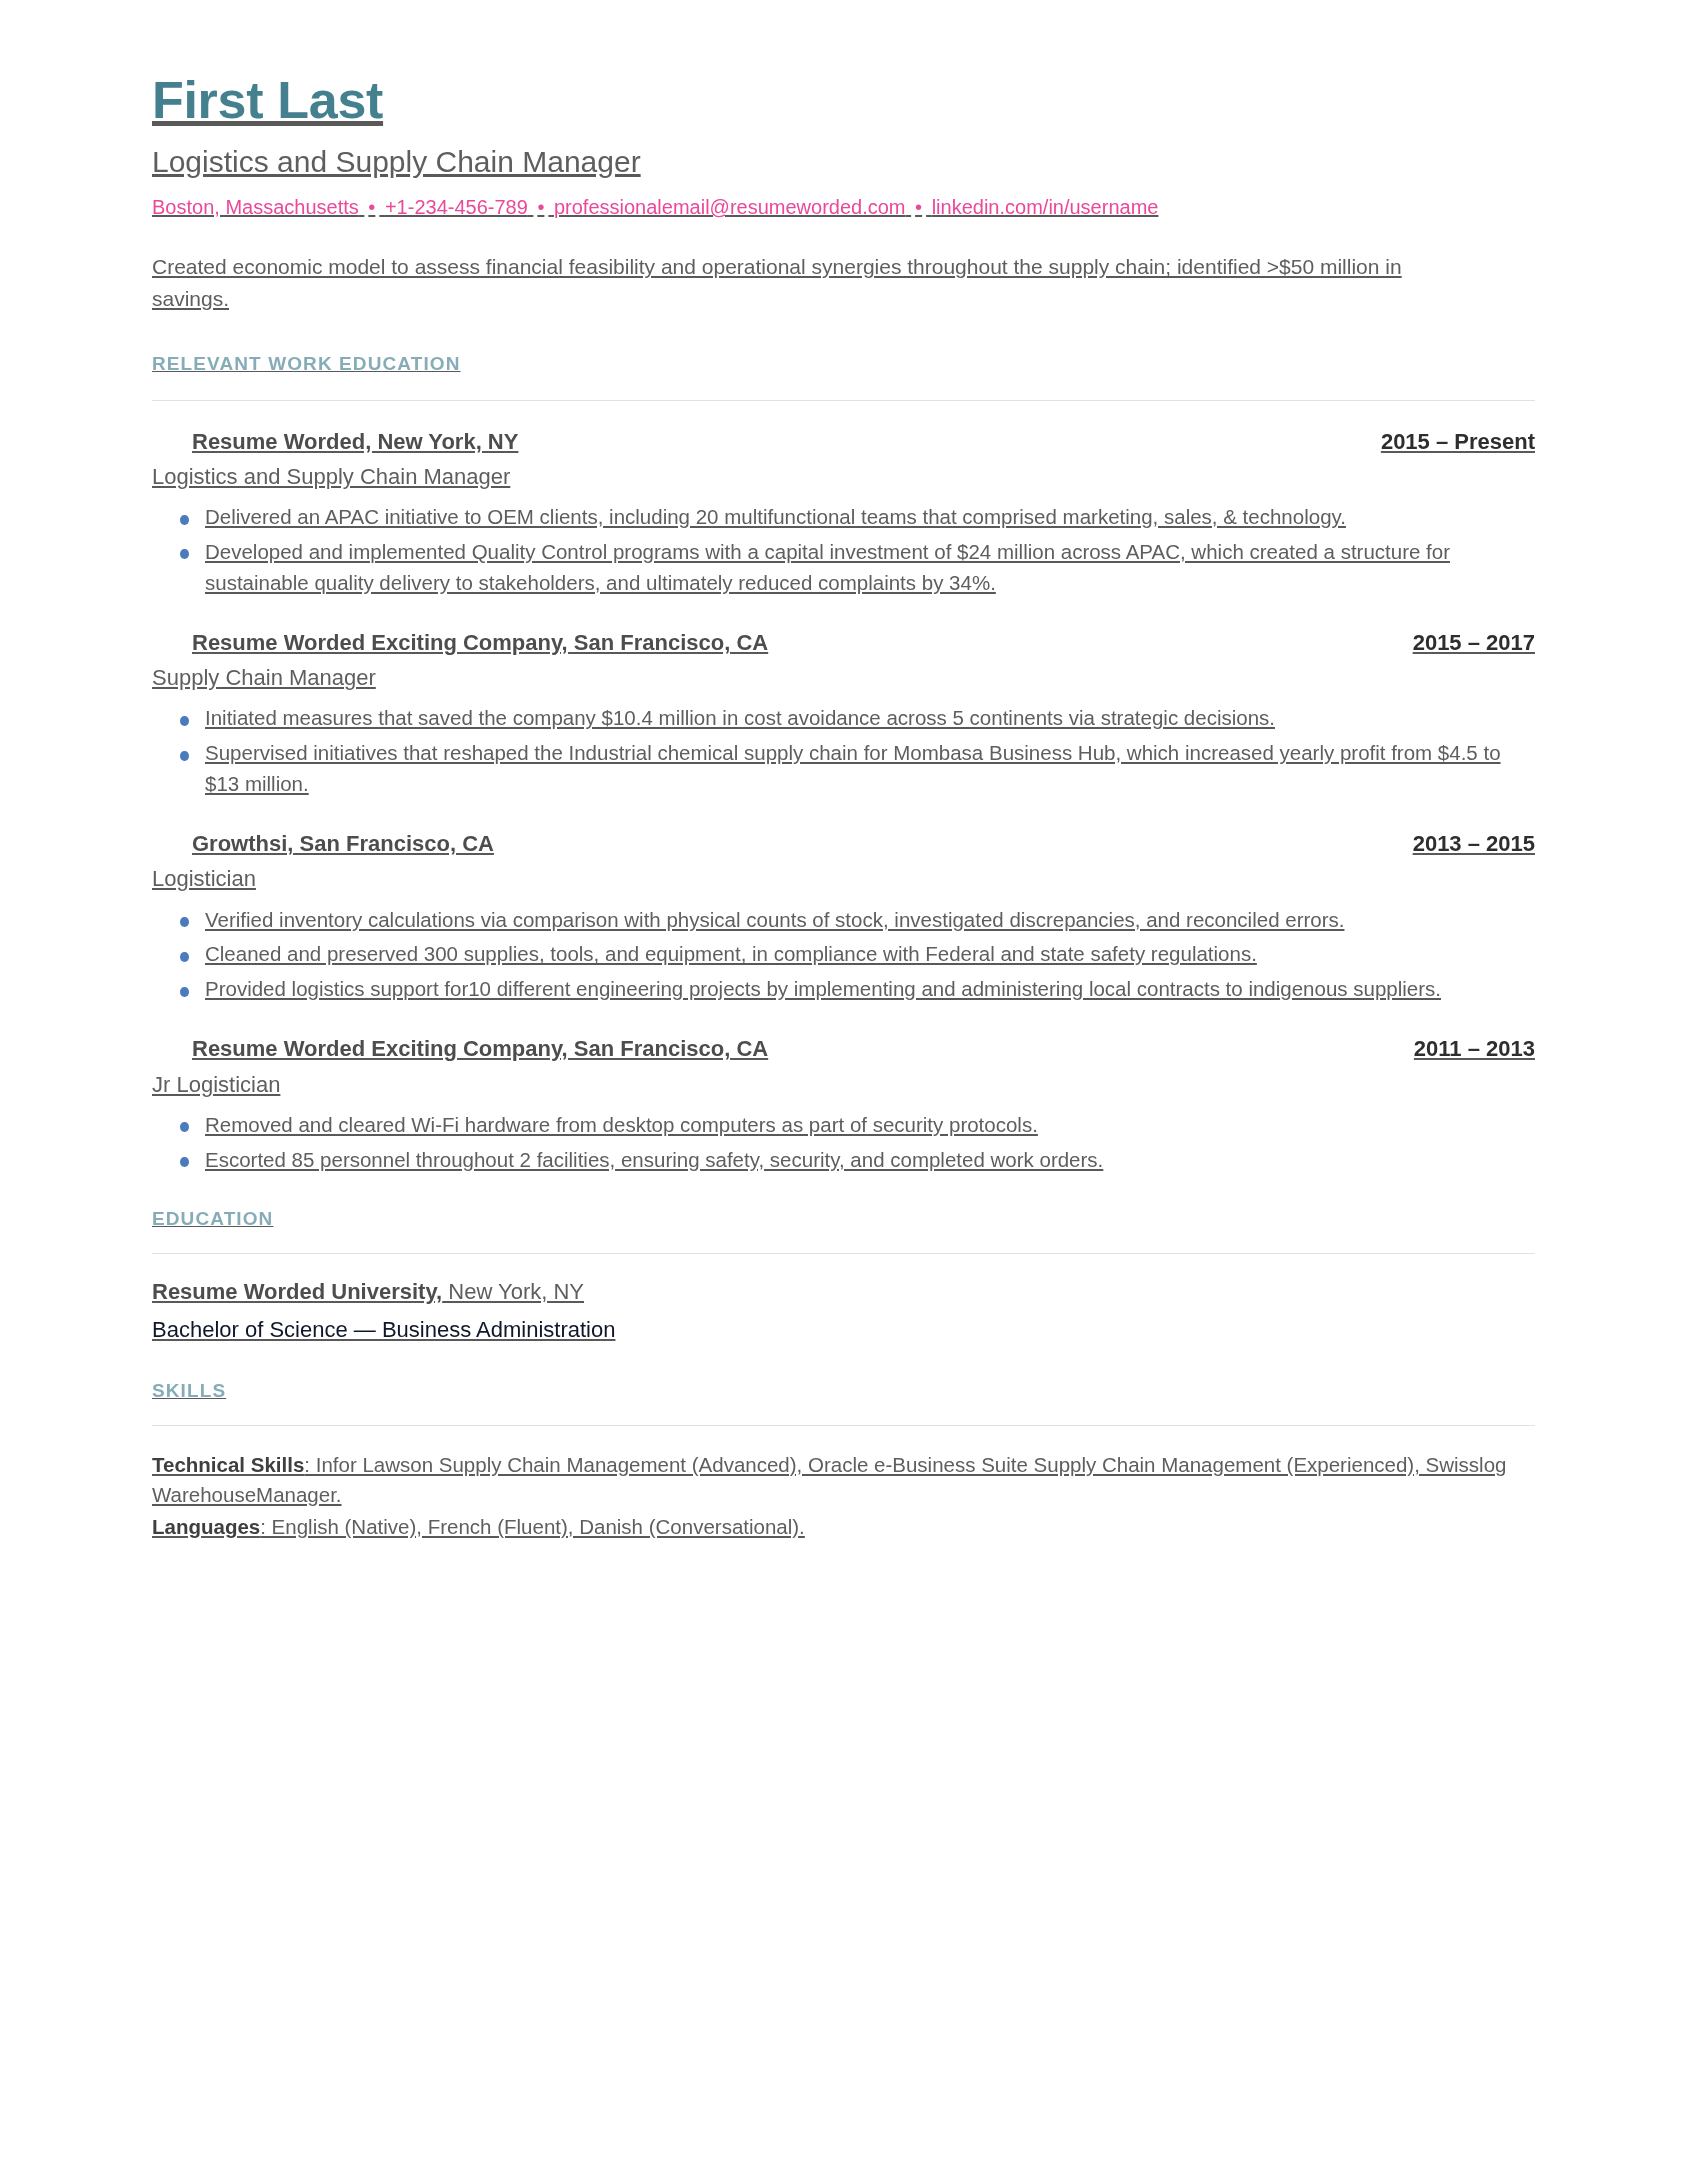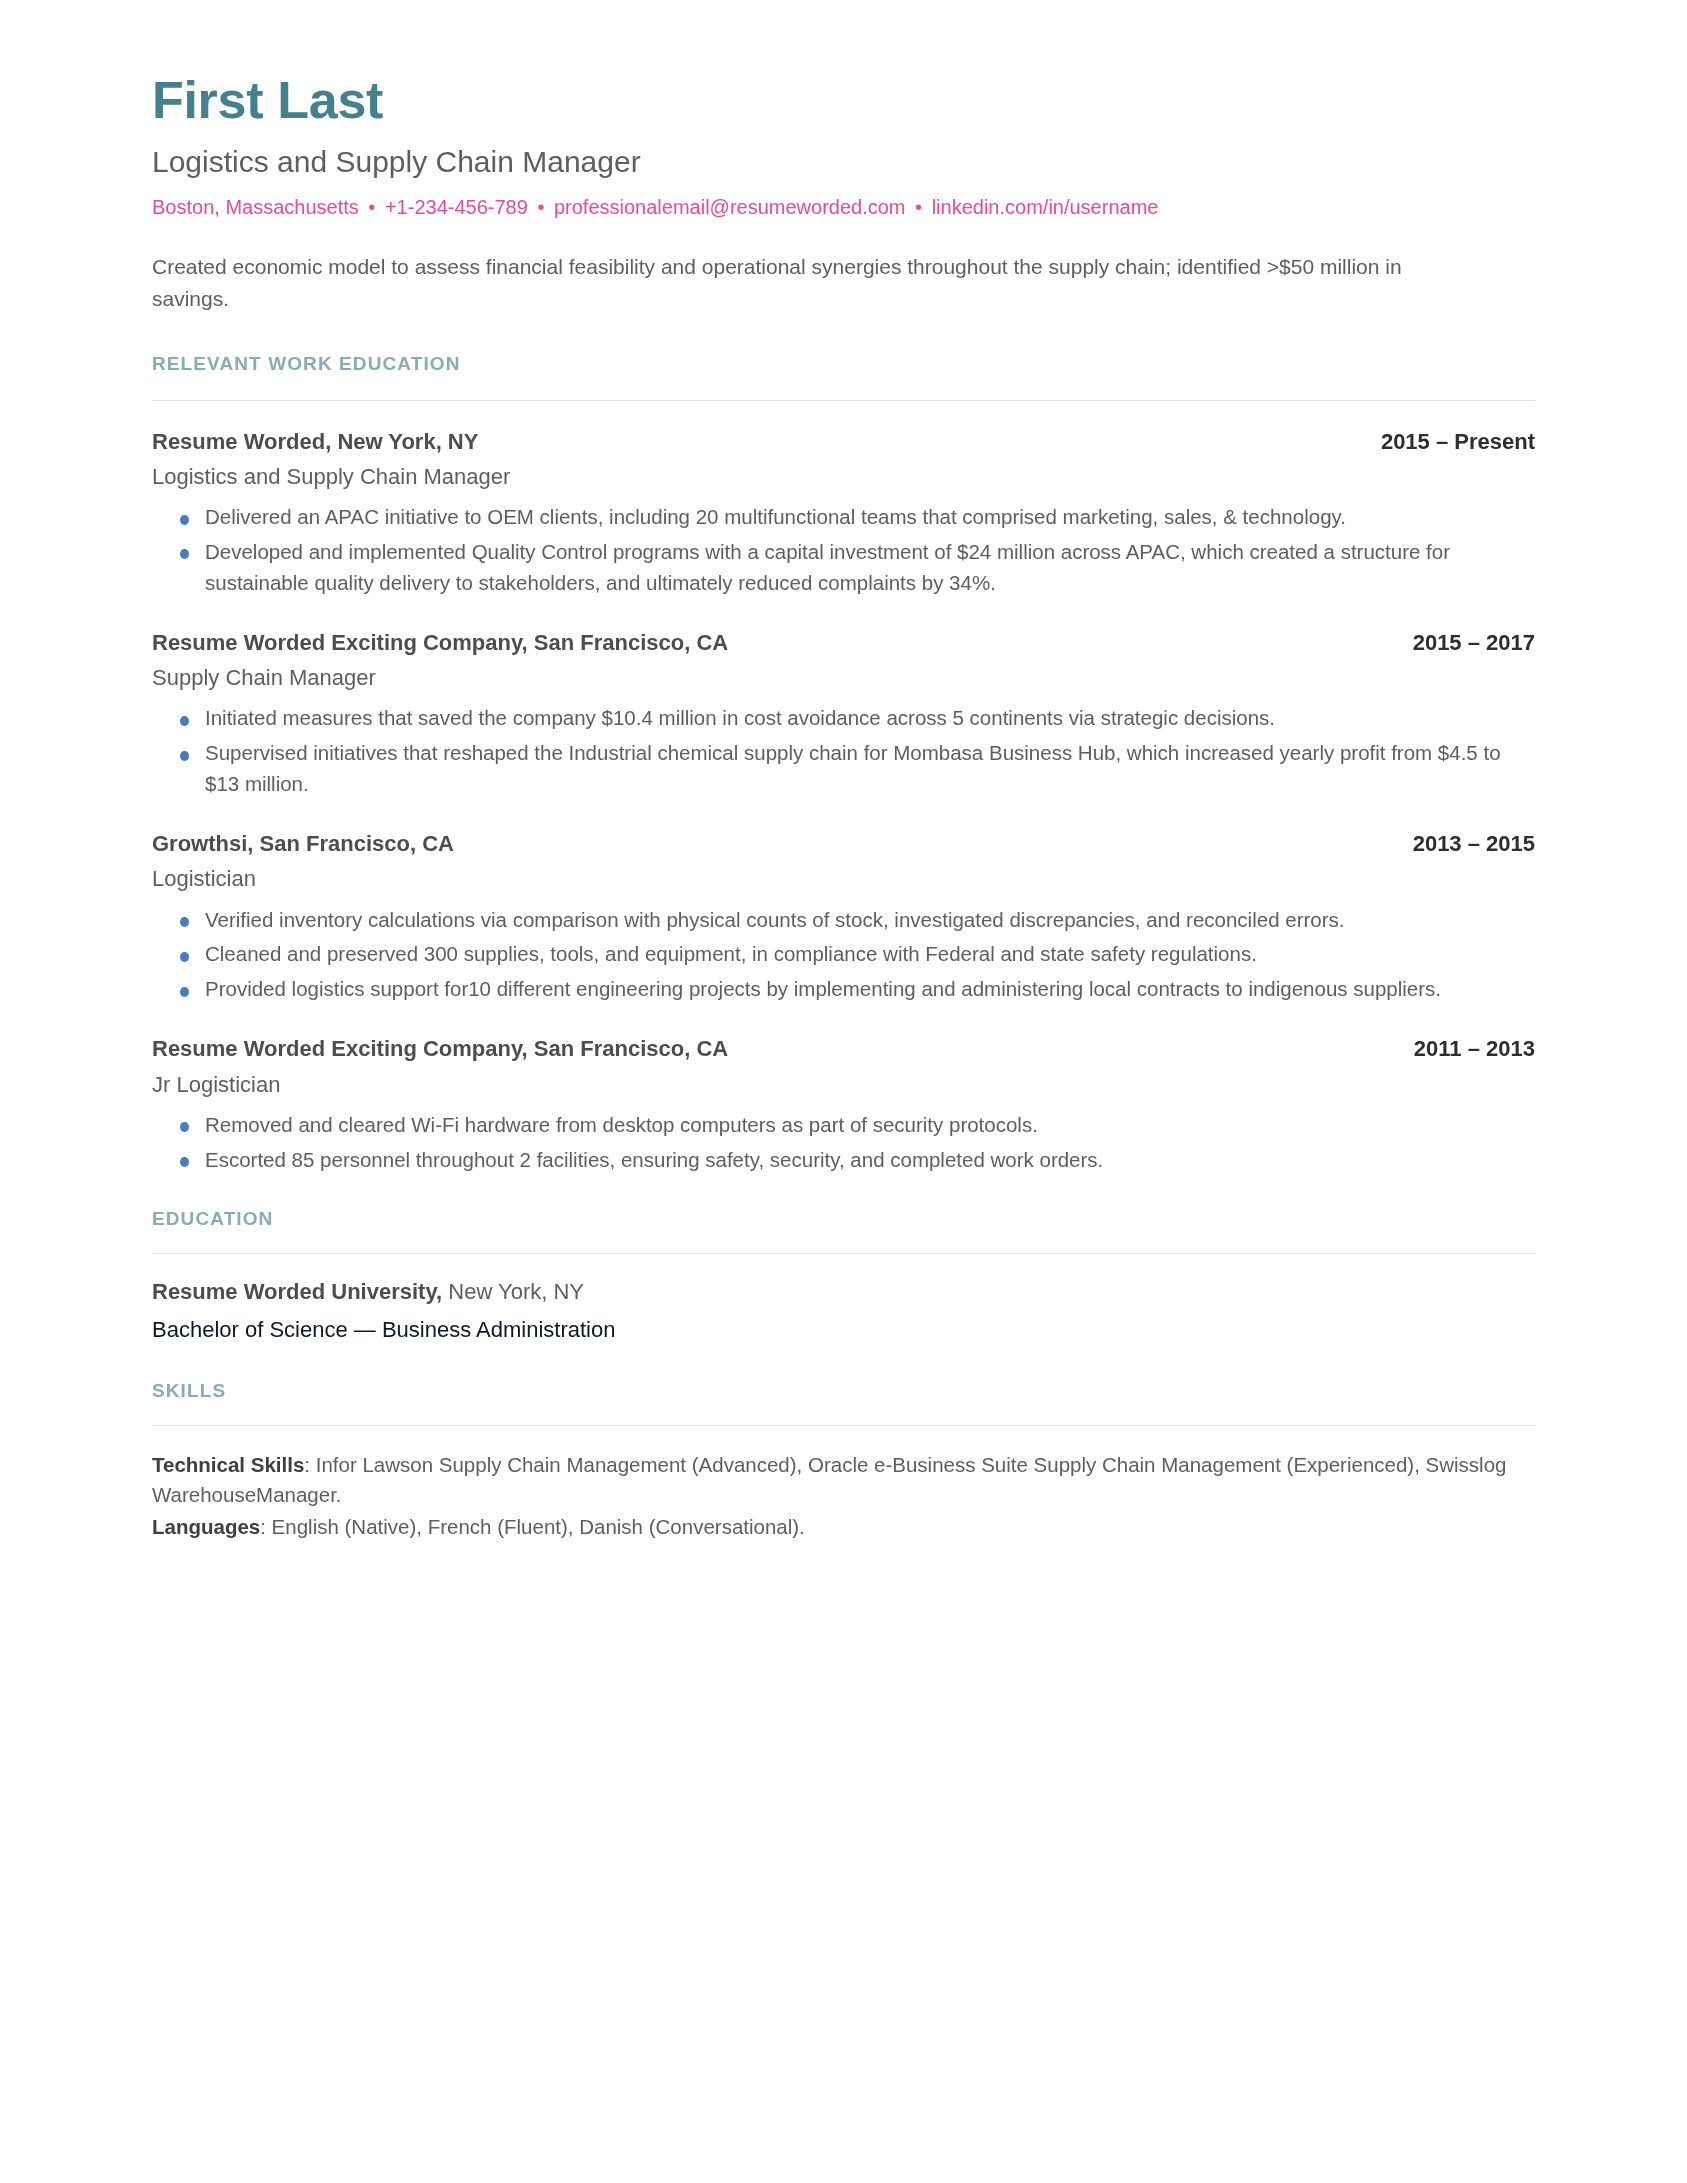--- a/index.html
+++ b/index.html
@@ -17,20 +17,21 @@
     height: 2183px;
     background: #ffffff;
     box-sizing: border-box;
     padding: 71px 142px 0 142px;
     position: relative;
     overflow: hidden;
   }
   .inner {
     width: 1383px;
     margin: 0 auto;
+    text-decoration: underline;
   }
 
   
   .name {
     font-size: 52px;
     font-weight: bold;
     color: #44808E;
     letter-spacing: -0.3px;
     line-height: 1.12;
     margin: 0 0 14.6px 0;
@@ -74,20 +75,21 @@
   }
   .rule.tight { margin: 22.5px 0 24px 0; }
 
   
   .job { margin-bottom: 6.6px; }
   .job-row {
     display: flex;
     align-items: flex-end;
     justify-content: space-between;
     gap: 26.5px;
+    margin-left: 40px;
   }
   .job-company {
     font-size: 22px;
     font-weight: bold;
     color: #4D4D4D;
     line-height: 1.3;
   }
   .job-dates {
     font-size: 22px;
     font-weight: bold;

